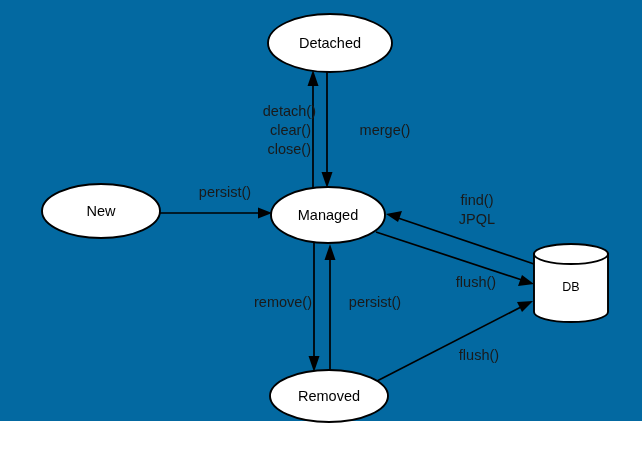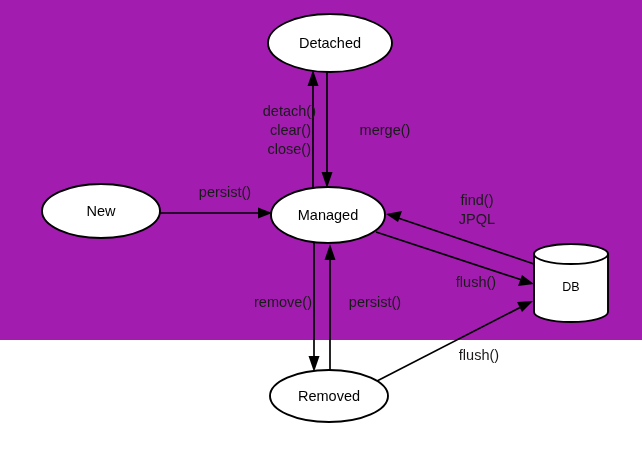--- a/index.html
+++ b/index.html
@@ -9,22 +9,22 @@
   }
   body {
     width: 642px;
     height: 452px;
     font-family: "Liberation Sans", sans-serif;
     overflow: hidden;
   }
   #diagram-root {
     position: relative;
     width: 642px;
-    height: 340px;
-    background: #a21caf;
+    height: 421px;
+    background: #0369a1;
   }
   #diagram-svg {
     position: absolute;
     top: 0;
     left: 0;
     width: 642px;
     height: 452px;
     display: block;
   }
   .node-label {

